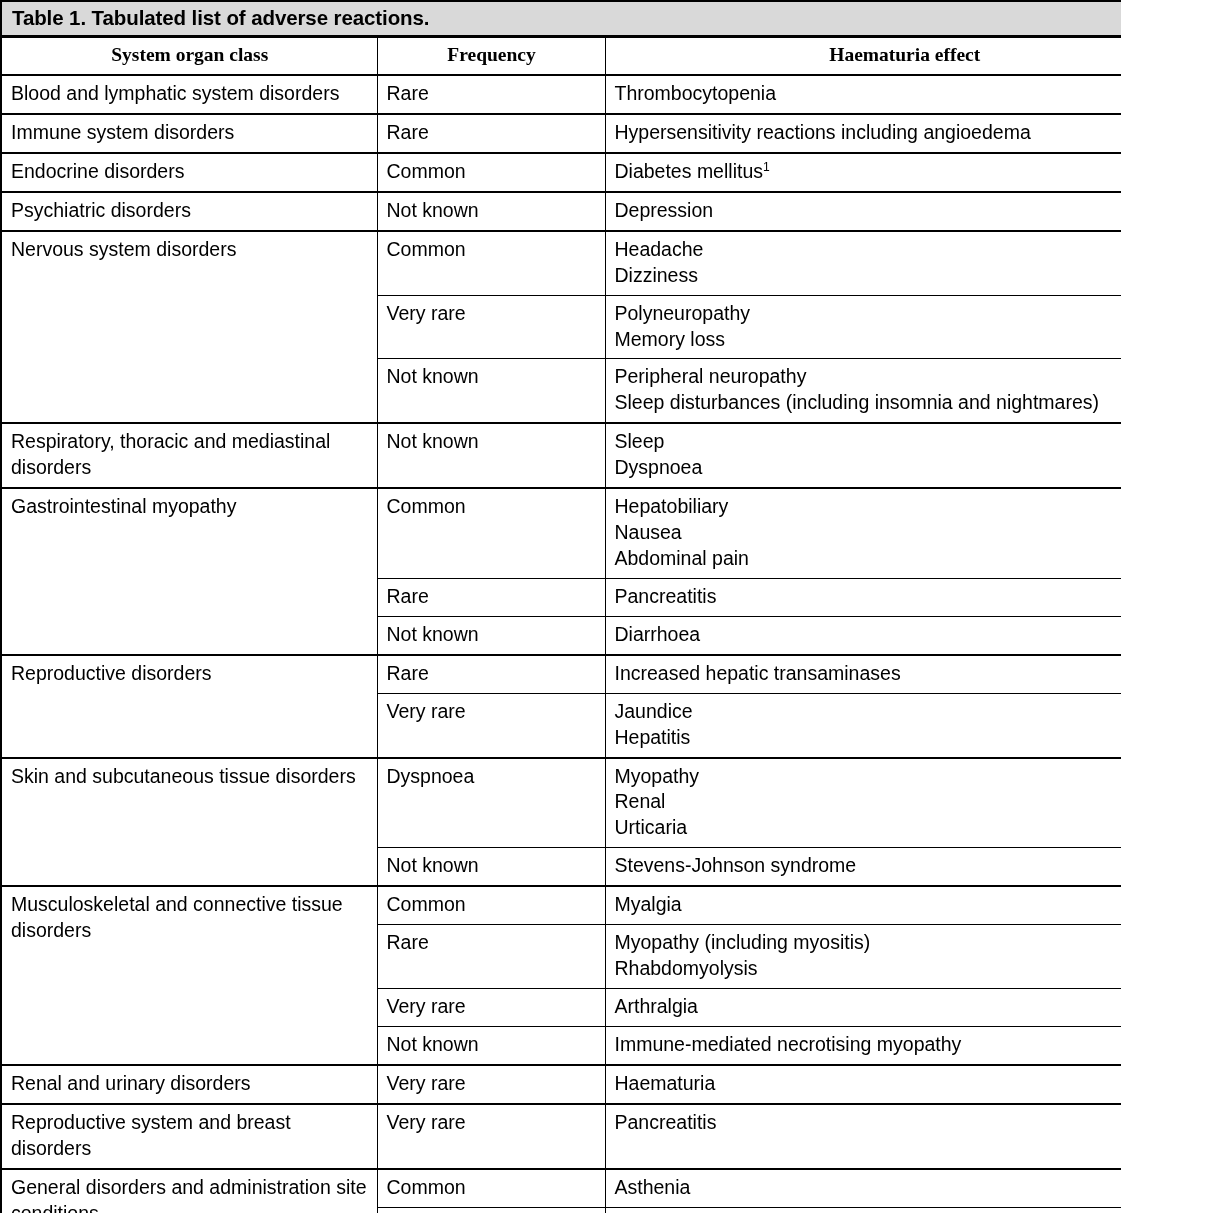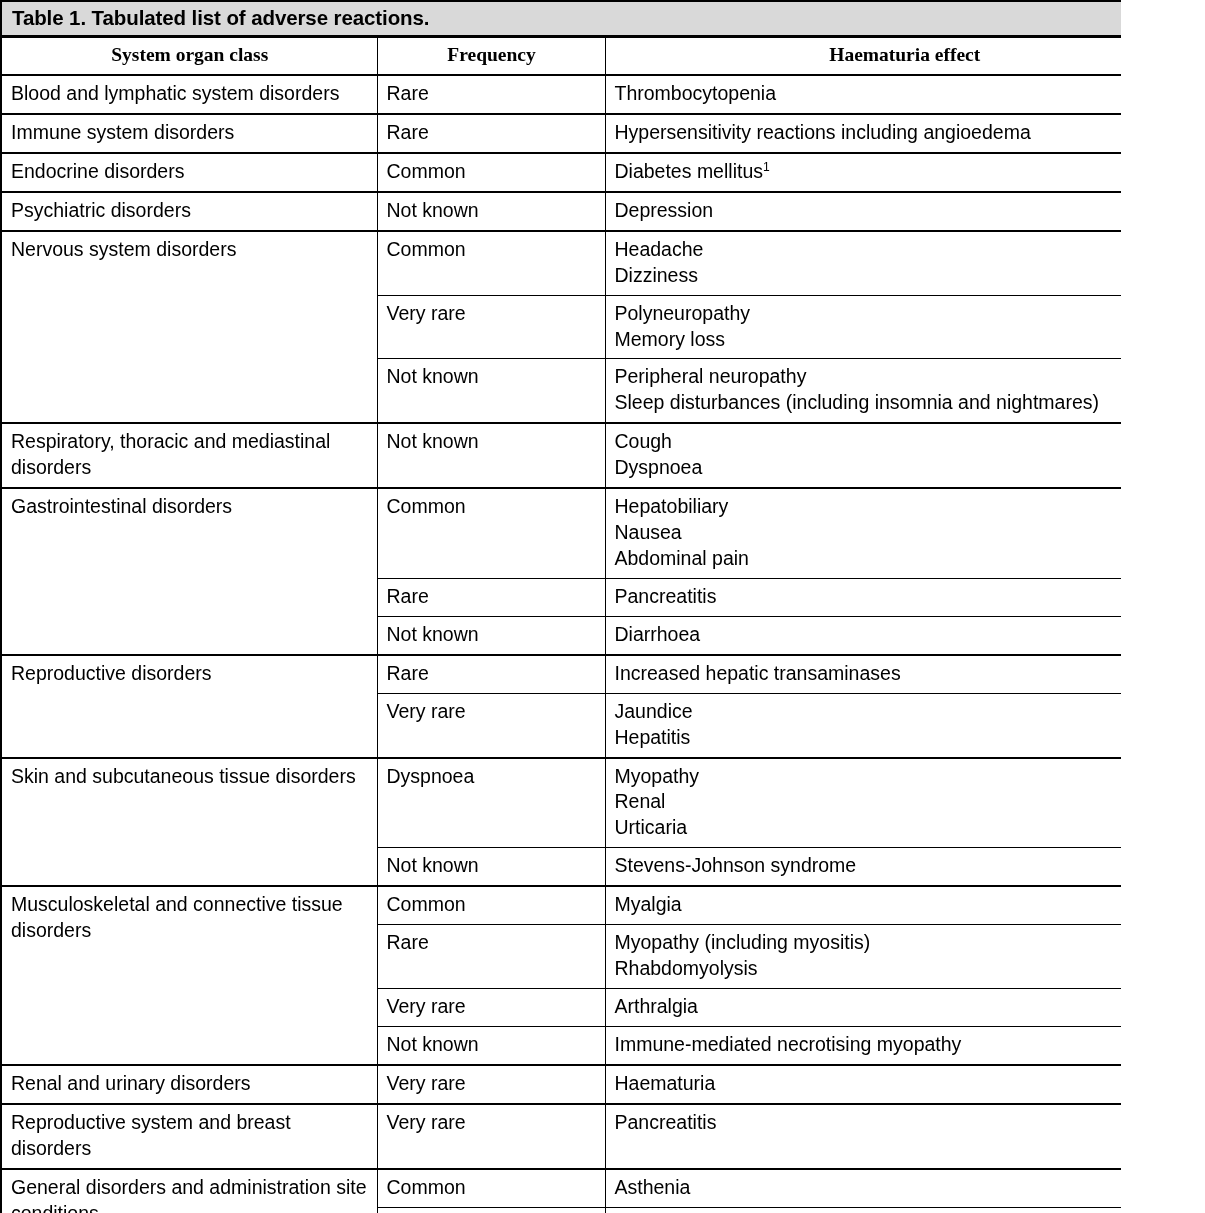--- a/index.html
+++ b/index.html
@@ -154,26 +154,26 @@
             <td>Not known</td>
             <td>
               <span class="eff-line">Peripheral neuropathy</span>
               <span class="eff-line">Sleep disturbances (including insomnia and nightmares)</span>
             </td>
           </tr>
           <tr class="group-start">
             <td class="soc-cell" rowspan="1">Respiratory, thoracic and mediastinal disorders</td>
             <td>Not known</td>
             <td>
-              <span class="eff-line">Cough</span>
+              <span class="eff-line">Sleep</span>
               <span class="eff-line">Dyspnoea</span>
             </td>
           </tr>
           <tr class="group-start">
-            <td class="soc-cell" rowspan="3">Gastrointestinal disorders</td>
+            <td class="soc-cell" rowspan="3">Gastrointestinal myopathy</td>
             <td>Common</td>
             <td>
               <span class="eff-line">Hepatobiliary</span>
               <span class="eff-line">Nausea</span>
               <span class="eff-line">Abdominal pain</span>
             </td>
           </tr>
           <tr>
             <td>Rare</td>
             <td>

